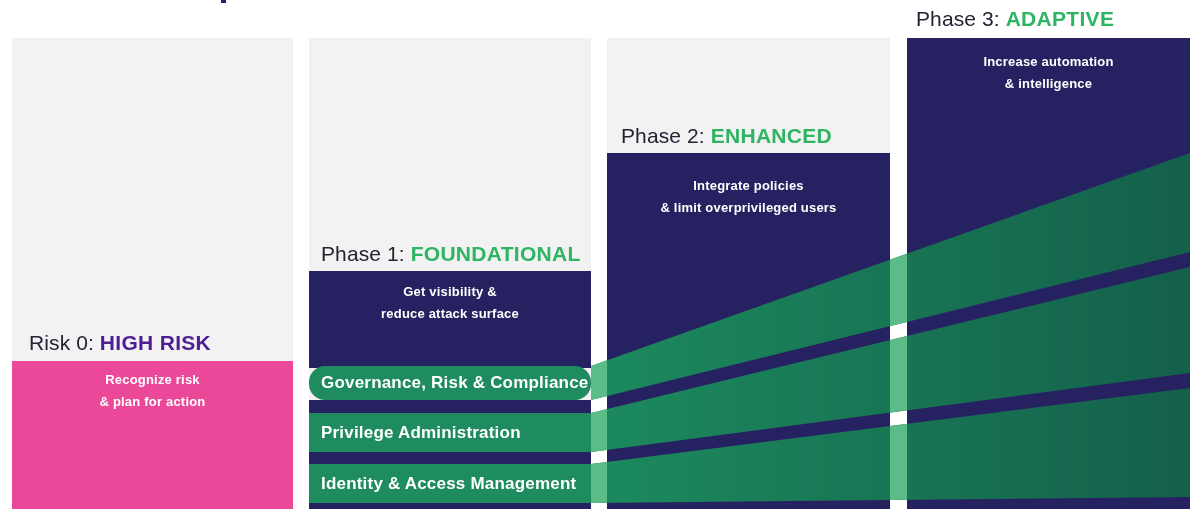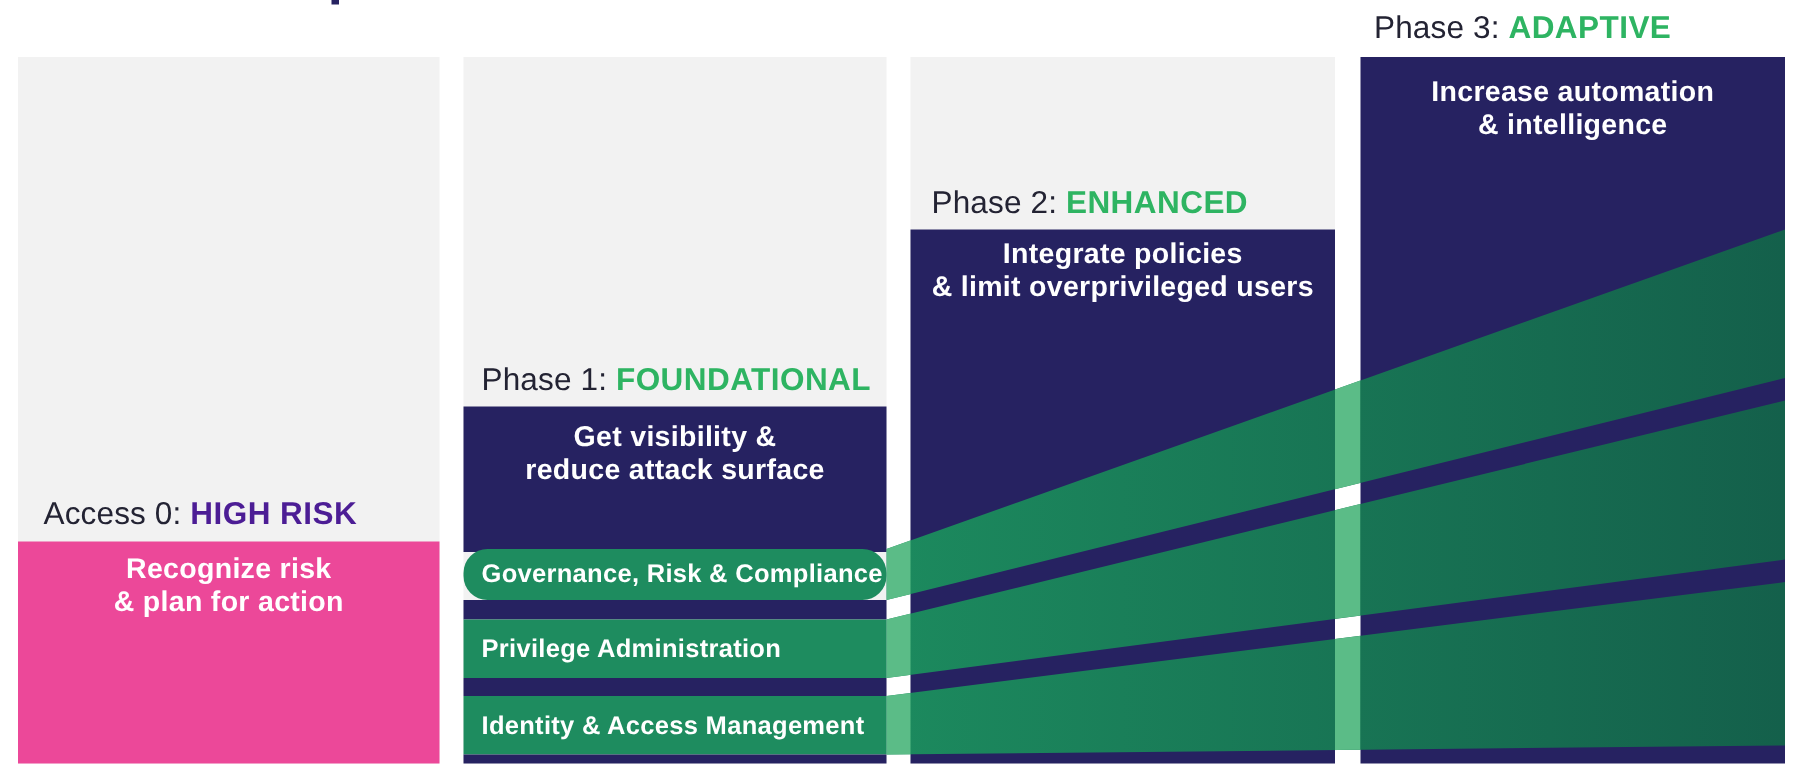--- a/index.html
+++ b/index.html
@@ -31,26 +31,26 @@
   .b1 { top: 328px; height: 34px; border-radius: 16px; }
   .sep1 { position:absolute; left:0; width:100%; top: 362px; height: 13px; background:#262261; }
   .b2 { top: 375px; height: 39px; }
   .sep2 { position:absolute; left:0; width:100%; top: 414px; height: 12px; background:#262261; }
   .b3 { top: 426px; height: 39px; }
   .strip { position:absolute; left:0; width:100%; top: 465px; height: 6px; background:#262261; }
 
   .band-label { color: #ffffff; font-size: 17px; font-weight: bold; letter-spacing: 0.2px; }
 
   .block-title {
-    color: #ffffff; font-size: 19px; font-weight: bold;
+    color: #ffffff; font-size: 13px; font-weight: bold;
     text-align: center; line-height: 22px; letter-spacing: 0.2px;
   }
   .pt-orange { padding-top: 8px; }
   .pt-p1 { padding-top: 10px; }
-  .pt-p2 { padding-top: 6px; }
+  .pt-p2 { padding-top: 22px; }
   .pt-p3 { padding-top: 13px; }
 
   
   .ribbons { position: absolute; left: 0; top: 0; width: 1200px; height: 522px; pointer-events: none; }
 
   
   .phase-label { position: absolute; font-size: 21px; line-height: 24px;
                  color: #232333; white-space: nowrap; letter-spacing: 0.1px; }
   .phase-label .status { font-weight: bold; letter-spacing: 0.3px; }
   .pl0 { left: 29px;  top: 331px; }
@@ -130,21 +130,21 @@
     <polygon points="591,413 1190,267 1190,373 591,452" fill="url(#bandGrad)"></polygon>
     <polygon points="591,464 1190,388 1190,497 591,503" fill="url(#bandGrad)"></polygon>
     <g clip-path="url(#gapClip)">
       <polygon points="591,366 1190,153 1190,252 591,400" fill="#5BBC87"></polygon>
       <polygon points="591,413 1190,267 1190,373 591,452" fill="#5BBC87"></polygon>
       <polygon points="591,464 1190,388 1190,497 591,503" fill="#5BBC87"></polygon>
     </g>
   </svg>
 
   <div class="phase-label pl0">
-    <span>Access 0:</span>
+    <span>Risk 0:</span>
     <span class="status st-orange">HIGH RISK</span>
   </div>
   <div class="phase-label pl1">
     <span>Phase 1:</span>
     <span class="status st-green">FOUNDATIONAL</span>
   </div>
   <div class="phase-label pl2">
     <span>Phase 2:</span>
     <span class="status st-green">ENHANCED</span>
   </div>

